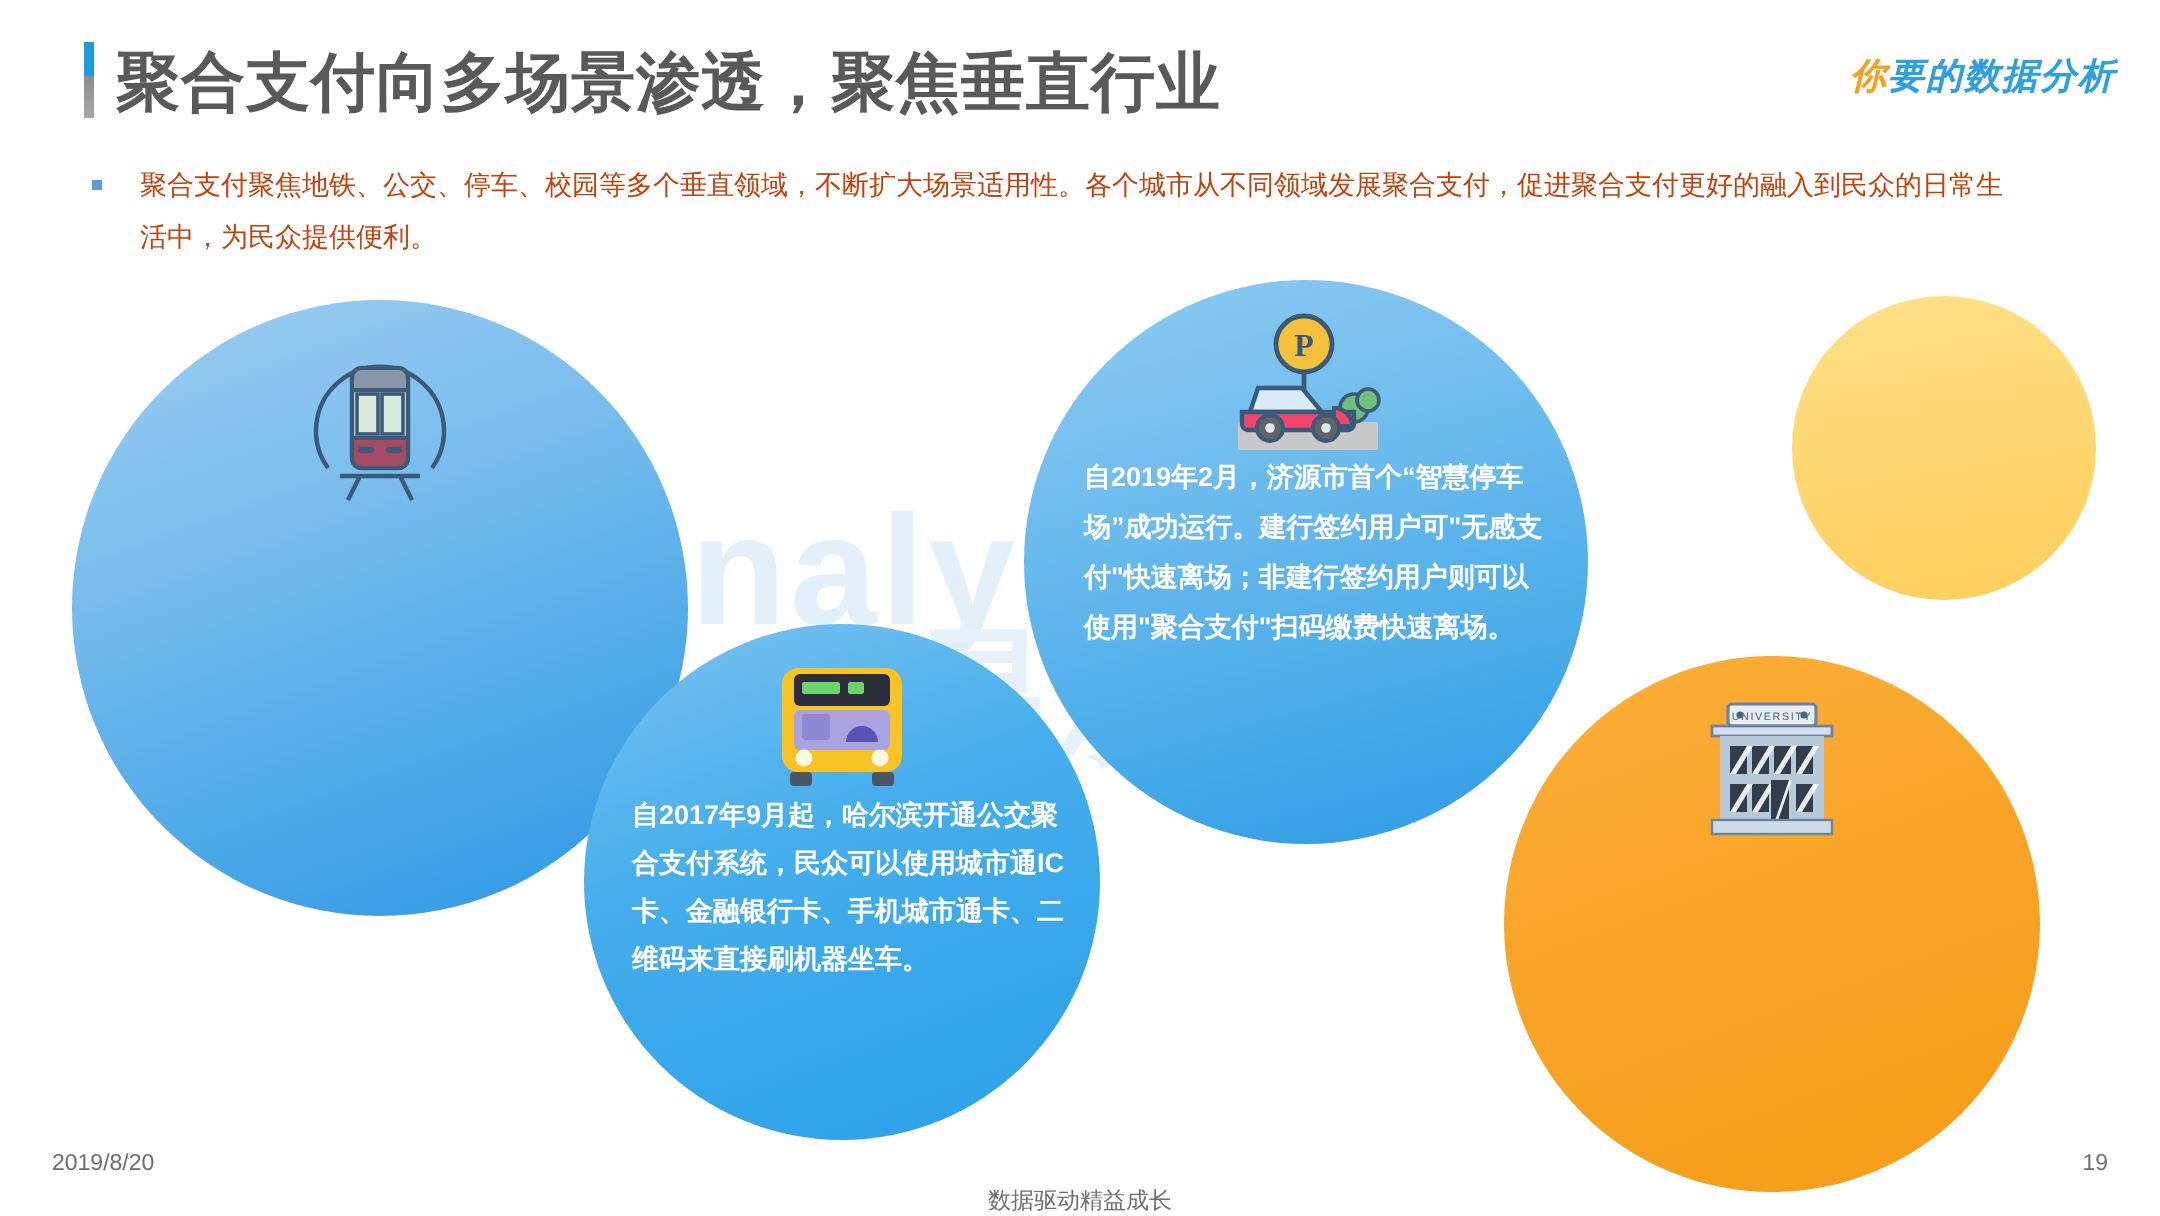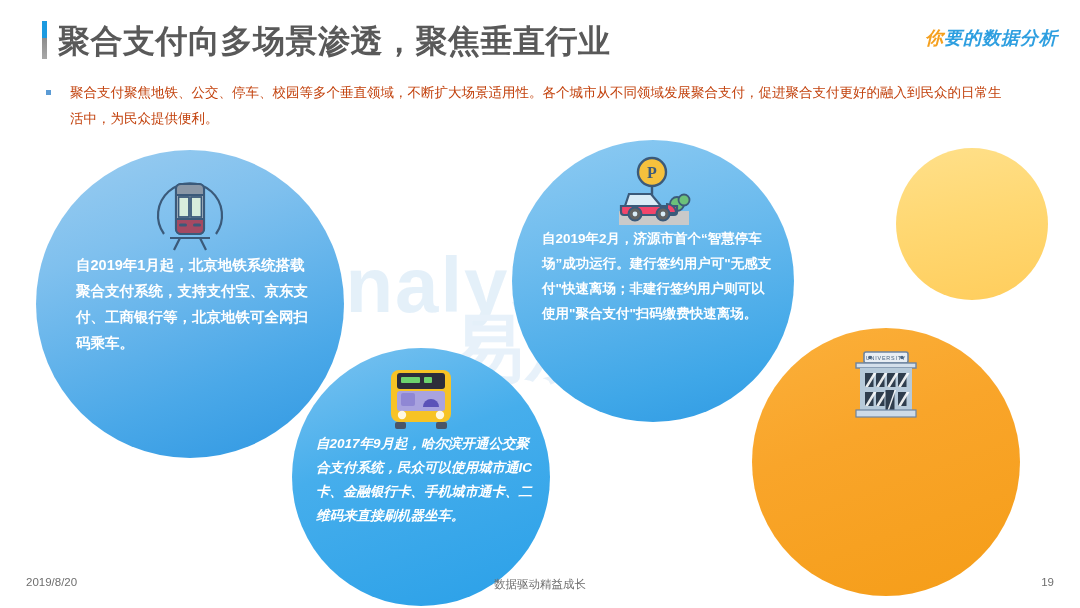--- a/index.html
+++ b/index.html
@@ -156,25 +156,24 @@
   #bubble-subway .b-text {
     top: 102px;
     font-size: 14.5px;
     line-height: 26px;
     text-align: left;
     padding-left: 40px;
     padding-right: 30px;
   }
 
   #bubble-bus {
-    left: 292px; top: 348px;
+    left: 292px; top: 312px;
     width: 258px; height: 258px;
     background: linear-gradient(160deg, #7cc3f0 0%, #46aeec 40%, #2aa0e8 100%);
     z-index: 4;
-    font-style: italic;
   }
   #bubble-bus .b-icon { top: 18px; }
   #bubble-bus .b-text {
     top: 84px;
     font-size: 13.5px;
     line-height: 24px;
     text-align: left;
     padding-left: 24px;
     padding-right: 18px;
   }
@@ -227,21 +226,21 @@
     z-index: 8;
   }
   .footer-date {
     position: absolute;
     left: 26px; top: 0;
     font-size: 11.5px;
     color: #6e6e6e;
   }
   .footer-center {
     position: absolute;
-    left: 0; right: 0; top: 1px;
+    left: 0; right: 0; top: 17px;
     text-align: center;
     font-size: 11.5px;
     color: #6e6e6e;
   }
   .footer-page {
     position: absolute;
     right: 26px; top: 0;
     font-size: 11.5px;
     color: #6e6e6e;
   }
@@ -277,21 +276,20 @@
       <rect x="34.5" y="25" width="10.5" height="20" fill="#d7ecdc" stroke="#3b5a7a" stroke-width="1.8"></rect>
       <rect x="47" y="25" width="10.5" height="20" fill="#d7ecdc" stroke="#3b5a7a" stroke-width="1.8"></rect>
       <path d="M32 47 h28 v10 a5 5 0 0 1 -5 5 h-18 a5 5 0 0 1 -5 -5 z" fill="#a44a63" stroke="#3b5a7a" stroke-width="2"></path>
       <rect x="35" y="51.5" width="8" height="3" rx="1.5" fill="#3b5a7a"></rect>
       <rect x="49" y="51.5" width="8" height="3" rx="1.5" fill="#3b5a7a"></rect>
       <line x1="26" y1="66" x2="66" y2="66" stroke="#3b5a7a" stroke-width="2.2"></line>
       <line x1="36" y1="66" x2="30" y2="78" stroke="#3b5a7a" stroke-width="2.2"></line>
       <line x1="56" y1="66" x2="62" y2="78" stroke="#3b5a7a" stroke-width="2.2"></line>
     </svg>
   </div>
-  <div class="b-text">自2019年1月起，北京地铁系统搭载聚合支付系统，支持支付宝、京东支付、工商银行等，北京地铁可全网扫码乘车。</div>
 </div>
 
 <div class="bubble" id="bubble-bus">
   <div class="b-icon">
     <svg width="78" height="70" viewBox="0 0 78 70">
       <rect x="9" y="4" width="60" height="52" rx="8" fill="#f7c325"></rect>
       <rect x="15" y="7" width="48" height="16" rx="3" fill="#2d2d3a"></rect>
       <rect x="19" y="11" width="19" height="6" rx="1" fill="#6dd36d"></rect>
       <rect x="42" y="11" width="8" height="6" rx="1" fill="#6dd36d"></rect>
       <rect x="15" y="25" width="48" height="20" rx="3" fill="#a9a3df"></rect>

